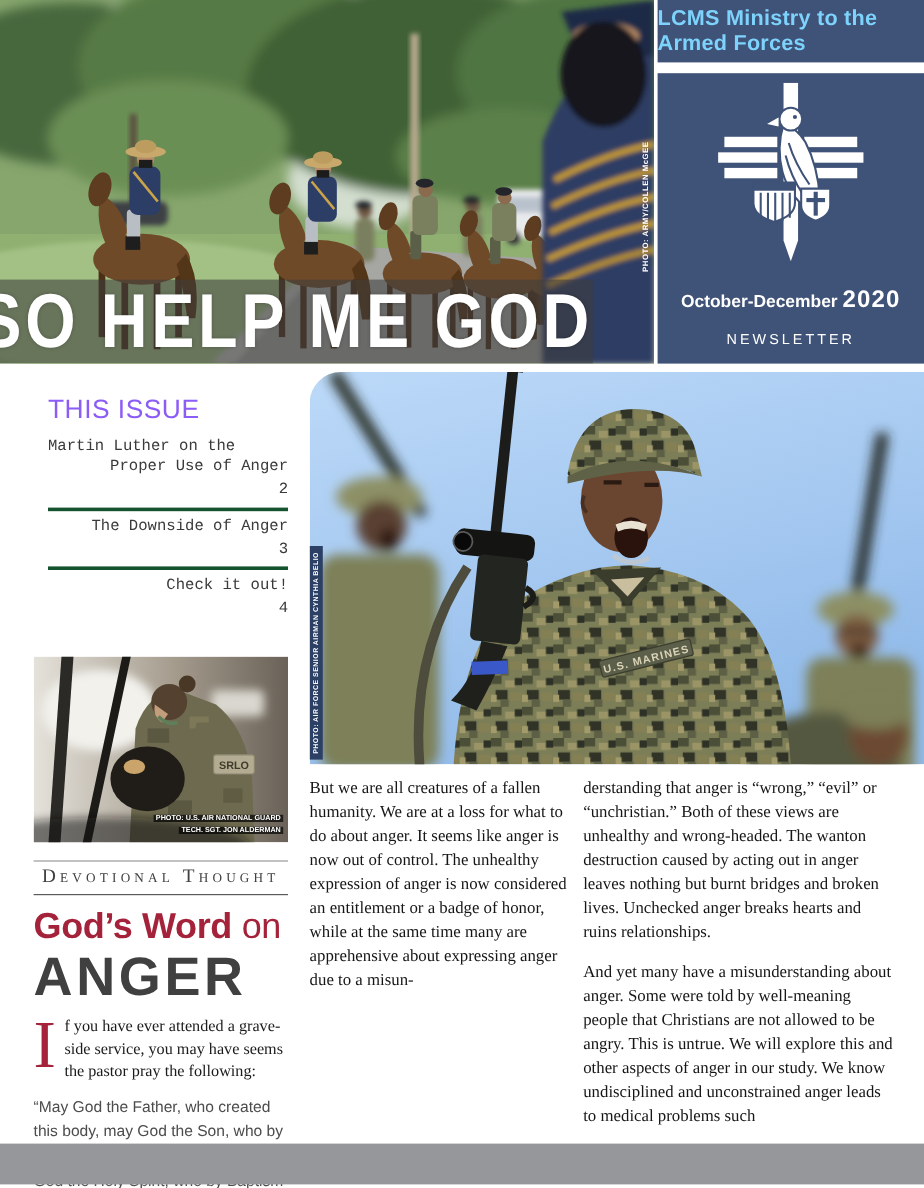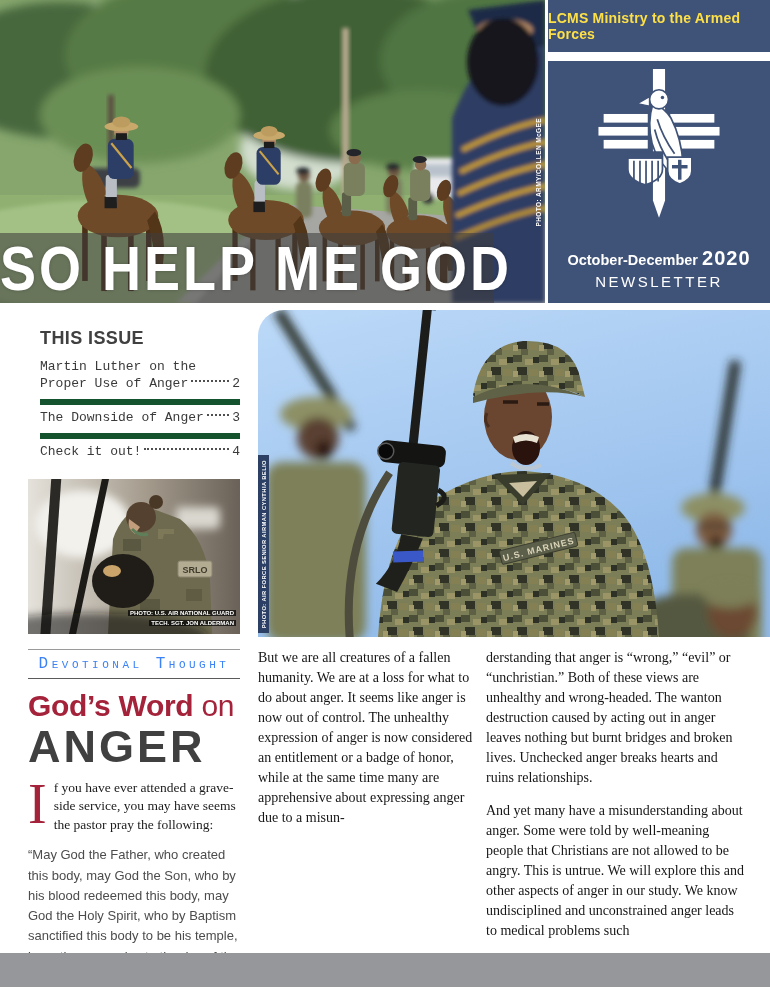--- a/index.html
+++ b/index.html
@@ -3,56 +3,56 @@
 <meta charset="utf-8">
 <style>
   html,body{margin:0;padding:0;background:#e8e8e8;}
   .page{position:relative;width:770px;height:990px;margin:0 auto;background:#fff;overflow:hidden;
         font-family:"Liberation Sans",sans-serif;}
   svg{display:block;}
 
   
   .hero{position:absolute;left:0;top:0;width:545px;height:303px;overflow:hidden;}
   .hero-band{position:absolute;left:0;top:233px;width:494px;height:70px;
-             background:rgba(62,62,62,.58);display:flex;align-items:center;justify-content:flex-start;}
+             background:rgba(62,62,62,.58);display:flex;align-items:center;justify-content:flex-end;}
   .hero-title{font-weight:800;font-size:54px;color:#fff;letter-spacing:3px;white-space:nowrap;
               transform:scaleY(1.18);text-shadow:0 0 3px rgba(0,0,0,.25);}
   .hero-credit{position:absolute;right:3px;top:100px;height:145px;display:flex;align-items:center;}
   .vtext{writing-mode:vertical-rl;transform:rotate(180deg);font-size:6.5px;font-weight:bold;
          color:#fff;letter-spacing:.4px;white-space:nowrap;}
 
   
   .panel{position:absolute;left:548px;top:0;width:222px;height:303px;background:#fff;}
-  .panel-head{height:52px;background:#3f5277;color:#fde047;display:flex;align-items:center;
-              justify-content:center;font-weight:bold;font-size:14px;letter-spacing:.2px;}
+  .panel-head{height:52px;background:#3f5277;color:#7dd3fc;display:flex;align-items:center;
+              justify-content:center;font-weight:bold;font-size:18px;letter-spacing:.2px;}
   .panel-body{margin-top:9px;height:242px;background:#3f5277;display:flex;flex-direction:column;
               align-items:center;}
   .emblem{margin-top:8px;}
   .date-block{margin-top:auto;margin-bottom:13px;color:#fff;text-align:center;}
   .date-line{font-size:14.5px;font-weight:bold;}
   .date-line .year{font-size:20px;letter-spacing:1px;}
-  .nl{font-size:15px;letter-spacing:2.5px;margin-top:3px;}
+  .nl{font-size:12px;letter-spacing:2.5px;margin-top:14px;}
 
   
   .sidebar{position:absolute;left:28px;top:328px;width:212px;}
-  .toc-head{color:#404040;font-weight:700;font-size:18px;letter-spacing:.4px;padding-left:12px;}
+  .toc-head{color:#8b5cf6;font-weight:400;font-size:22px;letter-spacing:.4px;padding-left:12px;}
   .toc{margin-top:5px;padding-left:12px;color:#3a3a3a;font-size:13px;}
   .toc-item{padding:5px 0 6px;font-family:Liberation Mono, monospace;}
-  .toc-item + .toc-item{border-top:6px solid #14532d;}
+  .toc-item + .toc-item{border-top:3px solid #14532d;}
   .toc-line1{line-height:1.3;}
-  .toc-row{display:flex;align-items:center;line-height:1.3;}
+  .toc-row{display:flex;align-items:flex-end;line-height:1.3;flex-direction:column;}
   .toc-dots{flex:1;border-bottom:2px dotted #4f4f4f;margin:0 3px;transform:translateY(-3px);}
-  .side-photo{position:relative;margin-top:12px;width:212px;height:155px;overflow:hidden;}
+  .side-photo{position:relative;margin-top:25px;width:212px;height:155px;overflow:hidden;}
   .photo-credit{position:absolute;right:4px;bottom:5px;text-align:right;font-size:6px;
                 font-weight:bold;color:#fff;line-height:1.7;}
   .photo-credit span{background:rgba(0,0,0,.7);padding:0 2px;}
   .kicker-wrap{margin-top:15px;border-top:1px solid #9a9a9a;border-bottom:1px solid #5a5a5a;
                padding:4px 0 5px;text-align:center;}
-  .kicker{font-family:Liberation Mono, monospace;font-variant:small-caps;letter-spacing:3.5px;
-          font-size:16px;color:#3b82f6;}
+  .kicker{font-family:Liberation Serif, serif;font-variant:small-caps;letter-spacing:3.5px;
+          font-size:16px;color:#404040;}
   .hl1{margin:12px 0 0;color:#a4233b;font-size:30px;font-weight:bold;letter-spacing:-.3px;line-height:1;}
   .hl1 .light{font-weight:normal;text-align:center;}
   .hl2{margin:3px 0 0;color:#404040;font-size:45px;font-weight:800;letter-spacing:3px;line-height:1;}
   .byline{margin-top:16px;font-family:"Liberation Serif",serif;font-size:13.5px;color:#2e2e2e;
           line-height:1.35;}
   .intro{margin-top:10px;font-family:"Liberation Serif",serif;font-size:13.5px;line-height:1.4;
          color:#1b1b1b;}
   .dropcap{float:left;color:#a4233b;font-family:"Liberation Serif",serif;font-size:56px;
            line-height:.78;padding:4px 7px 0 0;}
   .prayer{margin-top:10px;font-size:13px;line-height:1.56;color:#4c4c4c;}

